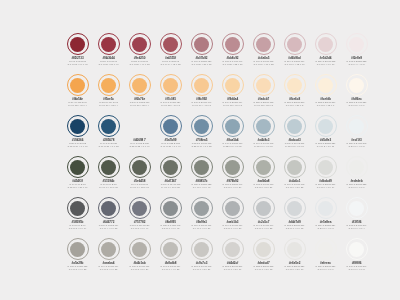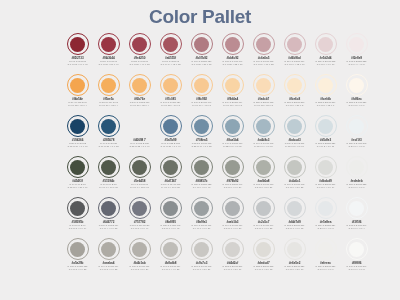--- a/index.html
+++ b/index.html
@@ -87,21 +87,20 @@
     line-height: 3.2px;
     letter-spacing: -0.04px;
     white-space: nowrap;
   }
 </style>
 </head>
 <body>
 
 <div id="page" style="background: rgb(239, 238, 238);">
 
-  <div id="title" style="color: rgb(93, 110, 140);">Color Pallet</div>
 
   <div id="grid">
       <div class="row">
         <div class="cell">
           <div class="ring" style="border-color: rgb(141, 39, 51);">
             <div class="dot" style="background: rgb(141, 39, 51);"></div>
           </div>
           <div class="label">
             <div class="hex">#8D2733</div>
             <div class="sub">R 141 G 39 B 51</div>

